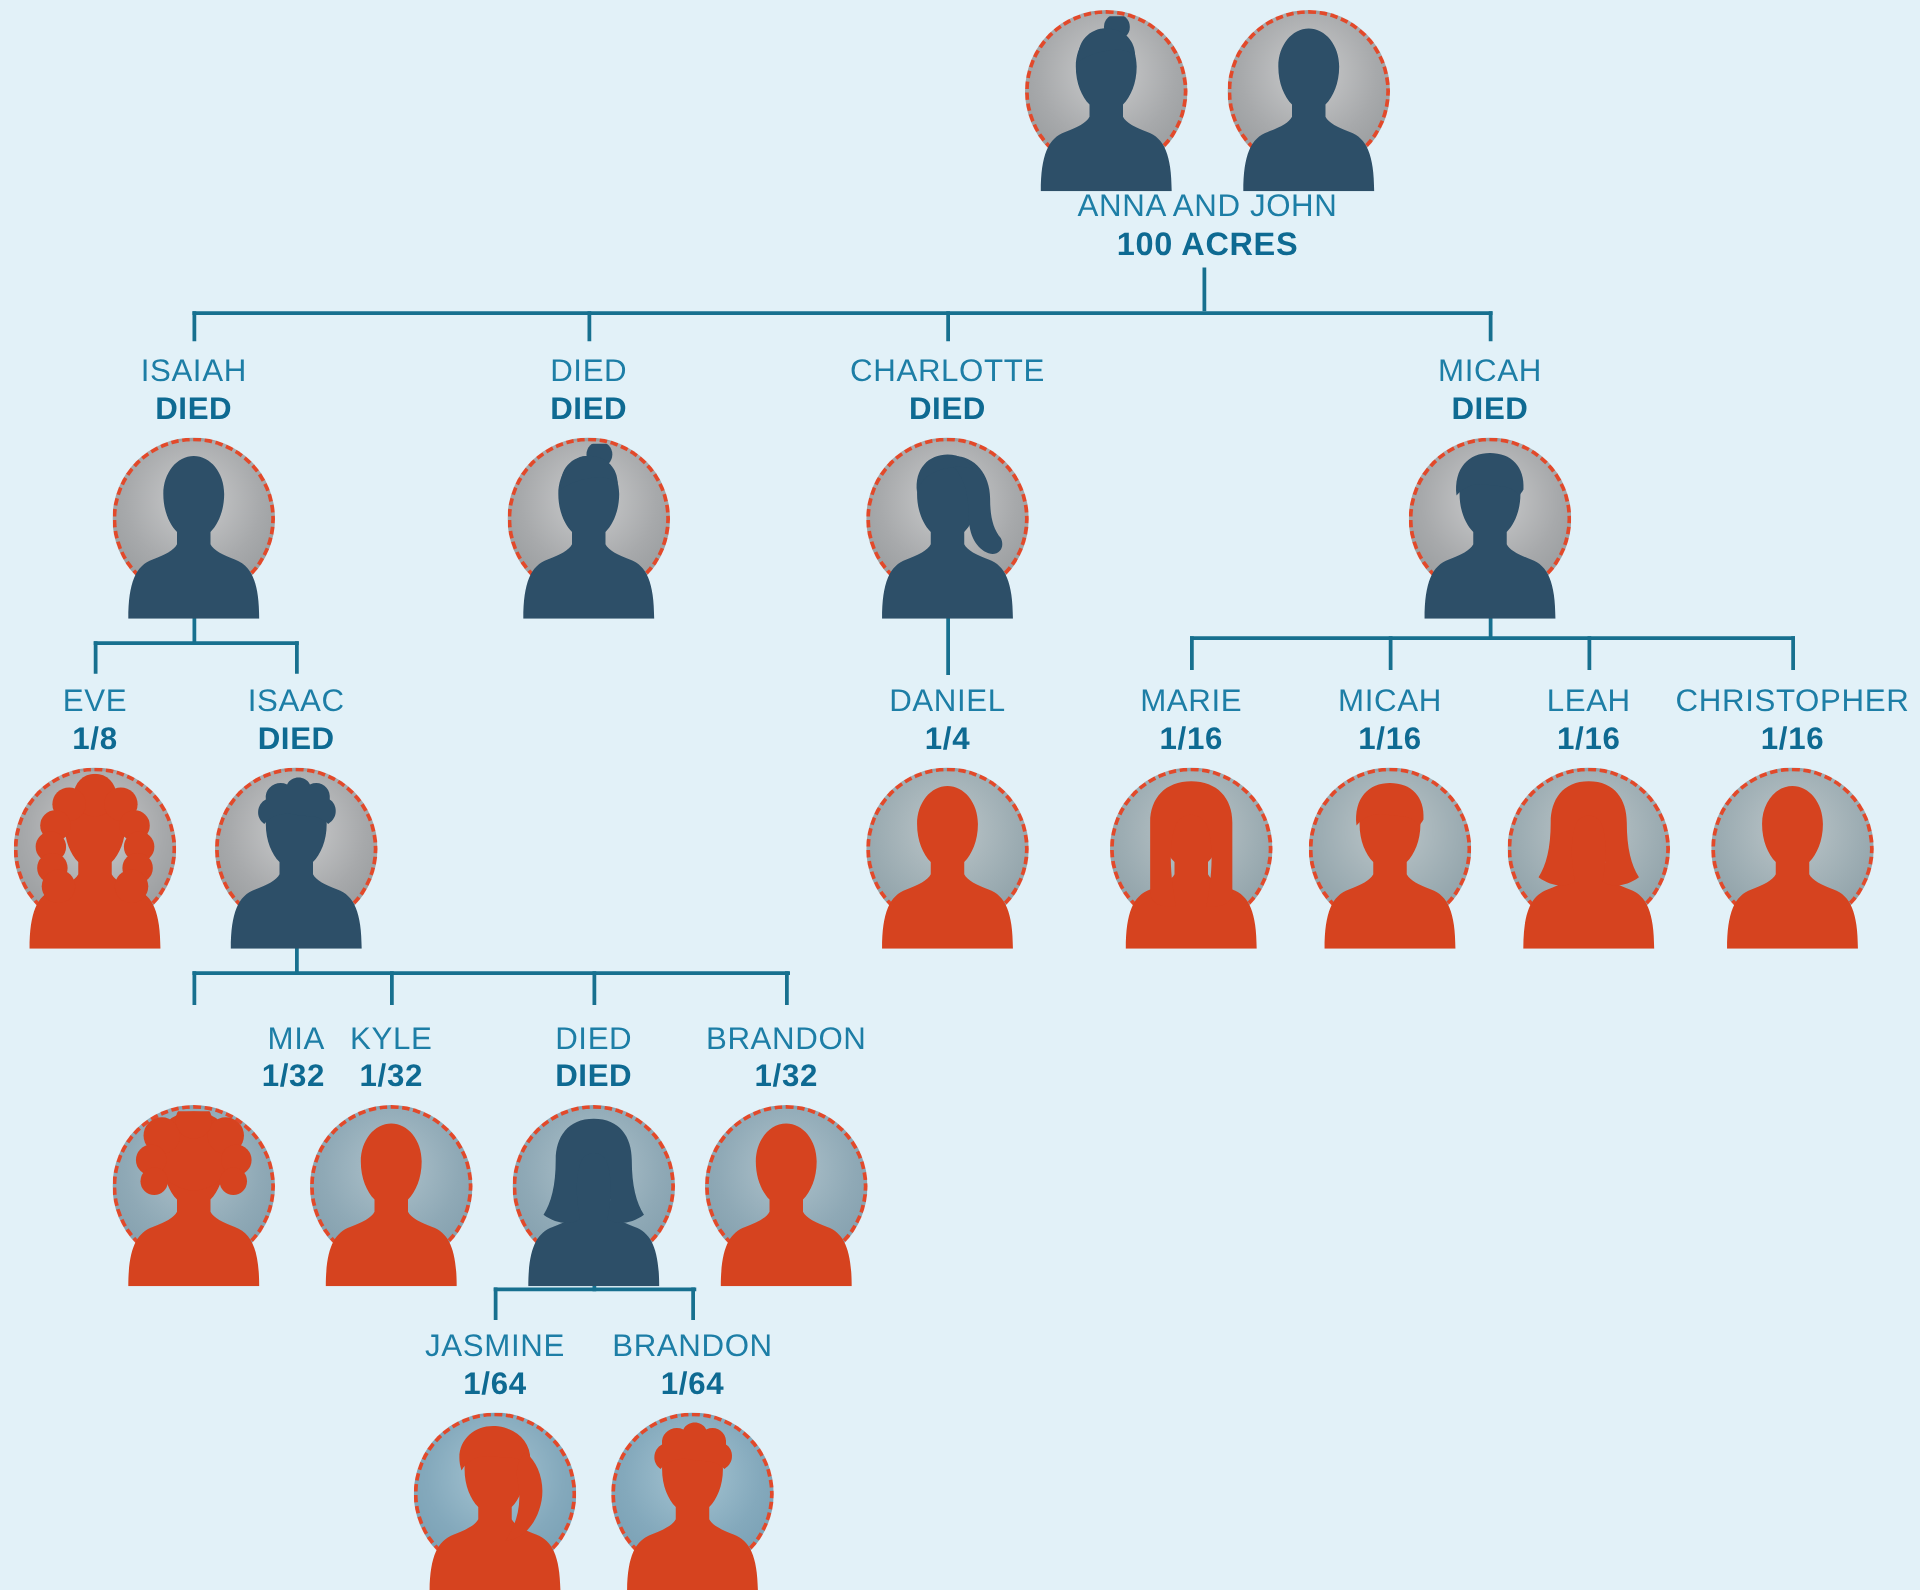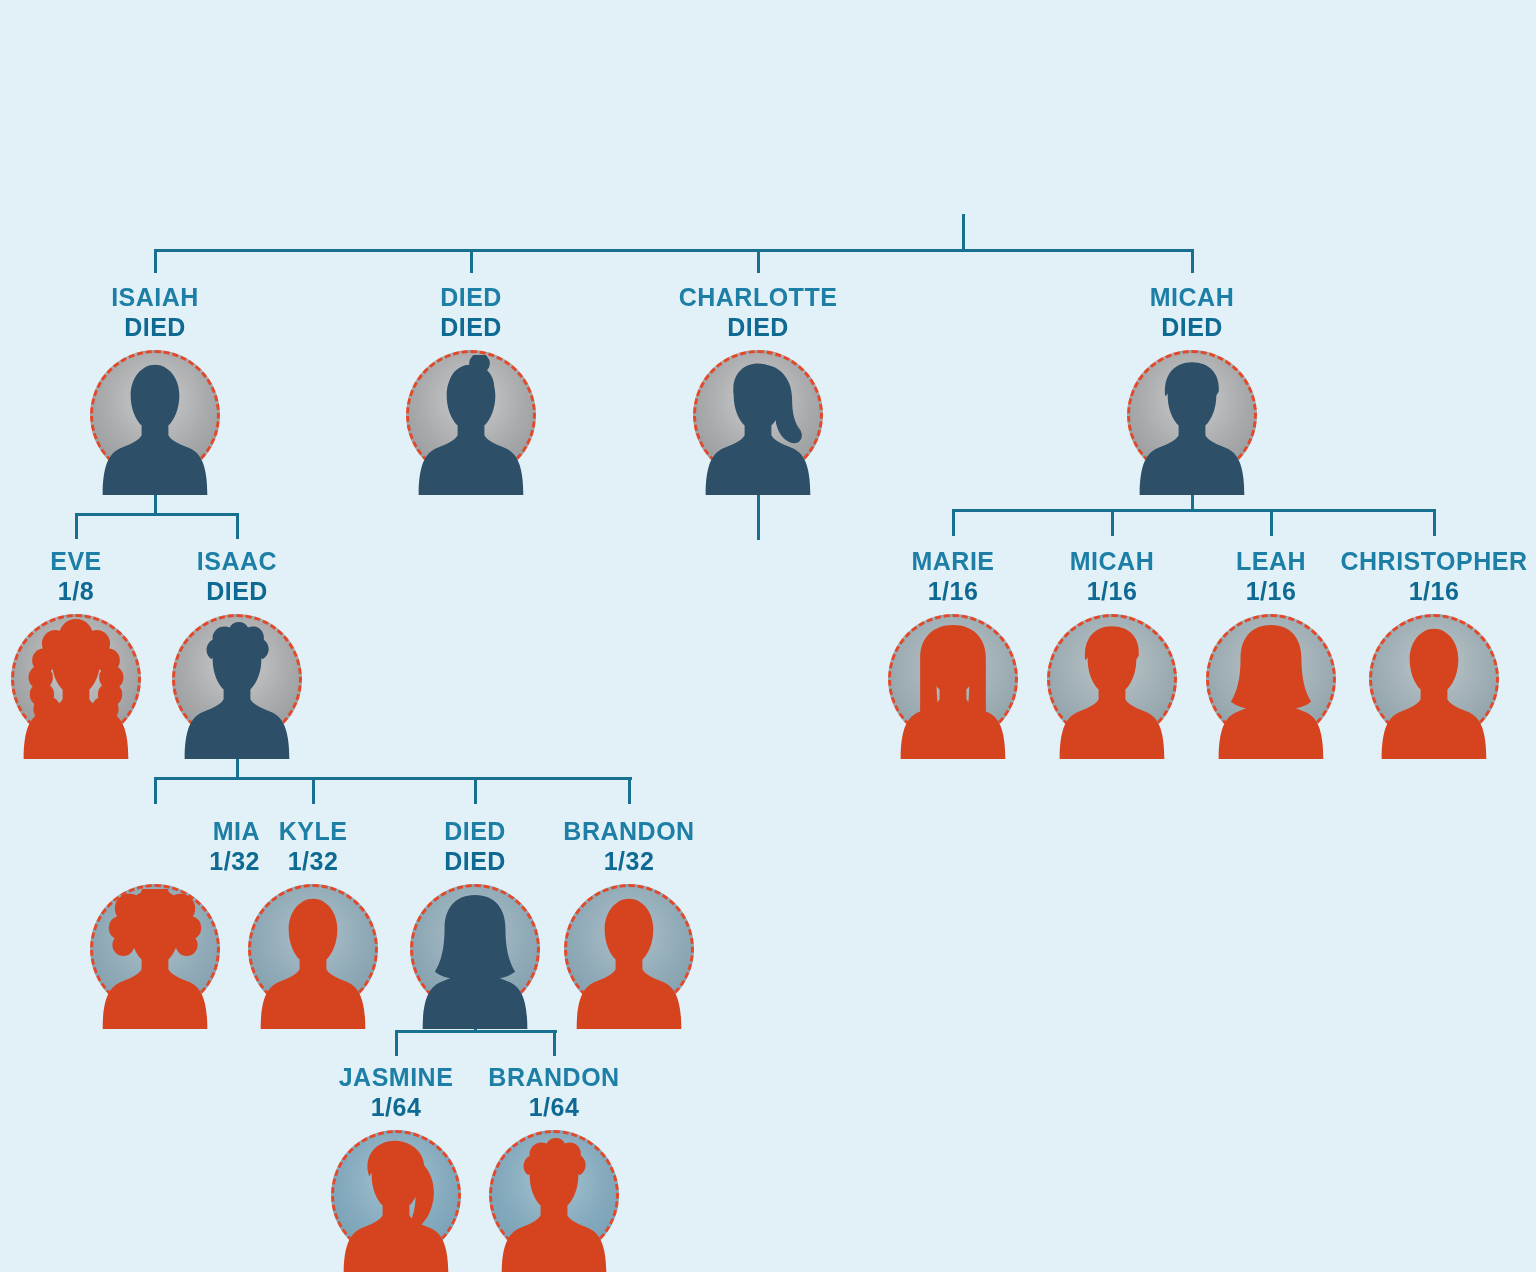--- a/index.html
+++ b/index.html
@@ -3,21 +3,21 @@
 <meta charset="utf-8">
 <style>
   html,body{margin:0;padding:0;}
   .canvas{
     position:relative;width:1536px;height:1272px;overflow:hidden;
     background:var(--background,#e2f1f8);
     font-family:"Liberation Sans",sans-serif;
   }
   .line{position:absolute;background:var(--line,#17708f);}
   .person{position:absolute;width:210px;transform:translateX(-50%);text-align:center;}
-  .pname{font-size:25px;line-height:30px;font-weight:700;letter-spacing:.5px;color:var(--name-text,#1d7ea6);}
+  .pname{font-size:25px;line-height:30px;font-weight:400;letter-spacing:.5px;color:var(--name-text,#1d7ea6);}
   .pstatus{font-size:25px;line-height:30px;font-weight:700;letter-spacing:.5px;color:var(--status-text,#0e6a92);}
   .avatar{
     position:relative;width:130px;height:130px;margin:8px auto 0;border-radius:50%;
     border:3px dashed var(--ring,#e2492a);box-sizing:border-box;
   }
   .tint-silver{background:radial-gradient(circle at 50% 38%,#cbcccd 0%,#a7a9ab 55%,#909496 100%);}
   .tint-steel {background:radial-gradient(circle at 50% 38%,#bcc6c9 0%,#9dadb3 55%,#8699a1 100%);}
   .tint-slate {background:radial-gradient(circle at 50% 38%,#aec2cb 0%,#8fa9b6 55%,#7d9aa9 100%);}
   .tint-blue  {background:radial-gradient(circle at 50% 38%,#a5c4d2 0%,#84a9bc 55%,#739bb0 100%);}
   .sil{position:absolute;left:0;top:2px;width:124px;height:140px;overflow:visible;}
@@ -125,20 +125,36 @@
   <div class="line" style="left:154px;top:777px;width:3px;height:27px;"></div>
   <div class="line" style="left:312px;top:777px;width:3px;height:27px;"></div>
   <div class="line" style="left:474px;top:777px;width:3px;height:27px;"></div>
   <div class="line" style="left:628px;top:777px;width:3px;height:27px;"></div>
 
   <div class="line" style="left:474px;top:1008px;width:3px;height:25px;"></div>
   <div class="line" style="left:395px;top:1030px;width:162px;height:3px;"></div>
   <div class="line" style="left:395px;top:1030px;width:3px;height:26px;"></div>
   <div class="line" style="left:553px;top:1030px;width:3px;height:26px;"></div>
 
+  <div class="couple">
+    <div class="row">
+      <div class="avatar tint-silver">
+        <svg class="sil dead" viewBox="0 0 100 115">
+            <use href="#sil-woman-bun"></use>
+          </svg>
+      </div>
+      <div class="avatar tint-silver">
+        <svg class="sil dead" viewBox="0 0 100 115">
+            <use href="#sil-man"></use>
+          </svg>
+      </div>
+    </div>
+    <div class="cname">ANNA AND JOHN</div>
+    <div class="cestate">100 ACRES</div>
+  </div>
 
   <div class="person" style="left:155px;top:282px;">
     <div class="pname">ISAIAH</div>
     <div class="pstatus">DIED</div>
     <div class="avatar tint-silver">
       <svg class="sil dead" viewBox="0 0 100 115">
           <use href="#sil-man"></use>
         </svg>
     </div>
   </div>
@@ -186,20 +202,29 @@
   <div class="person" style="left:237px;top:546px;">
     <div class="pname">ISAAC</div>
     <div class="pstatus">DIED</div>
     <div class="avatar tint-silver">
       <svg class="sil dead" viewBox="0 0 100 115">
           <use href="#sil-man-curly"></use>
         </svg>
     </div>
   </div>
 
+  <div class="person" style="left:758px;top:546px;">
+    <div class="pname">DANIEL</div>
+    <div class="pstatus">1/4</div>
+    <div class="avatar tint-steel">
+      <svg class="sil alive" viewBox="0 0 100 115">
+          <use href="#sil-man"></use>
+        </svg>
+    </div>
+  </div>
 
   <div class="person" style="left:953px;top:546px;">
     <div class="pname">MARIE</div>
     <div class="pstatus">1/16</div>
     <div class="avatar tint-steel">
       <svg class="sil alive" viewBox="0 0 100 115">
           <use href="#sil-woman-long"></use>
         </svg>
     </div>
   </div>

